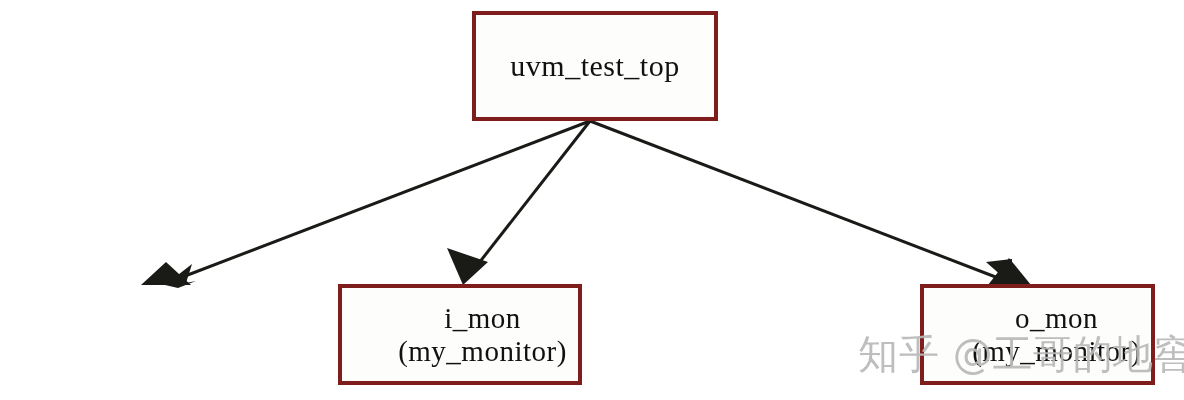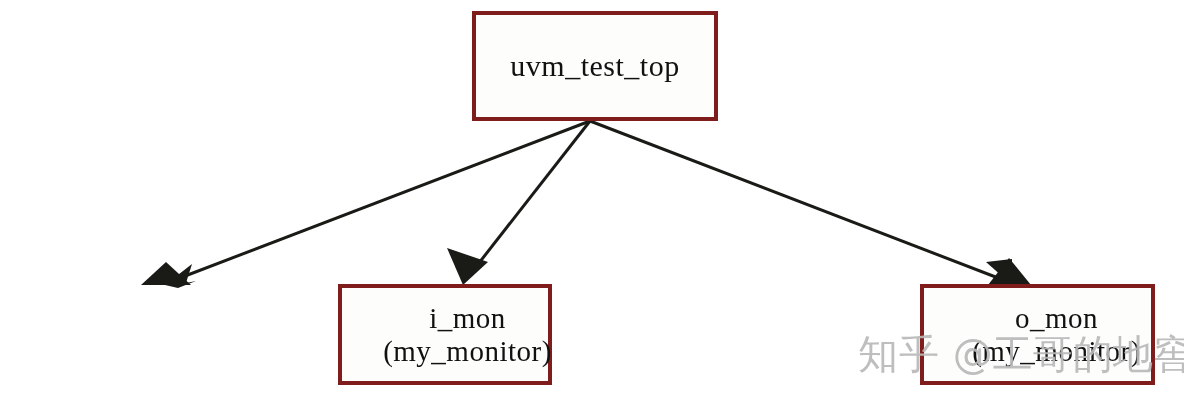--- a/index.html
+++ b/index.html
@@ -53,21 +53,21 @@
   #node-drv {
     left: 24px;
     top: 284px;
     width: 244px;
     height: 101px;
     font-size: 29px;
   }
   #node-imon {
     left: 338px;
     top: 284px;
-    width: 214px;
+    width: 244px;
     height: 101px;
     font-size: 29px;
     padding-left: 45px;
   }
   #node-omon {
     left: 920px;
     top: 284px;
     width: 235px;
     height: 101px;
     font-size: 29px;

